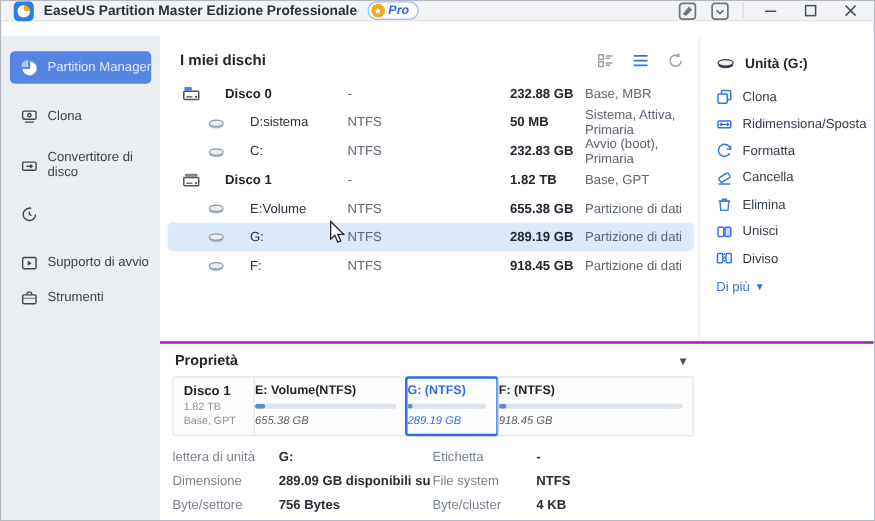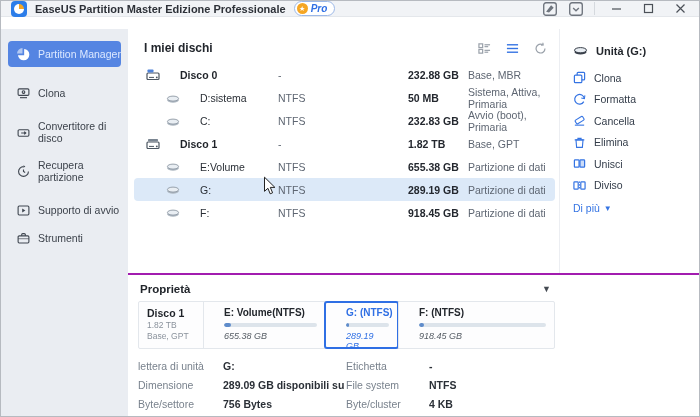--- a/index.html
+++ b/index.html
@@ -66,21 +66,21 @@
   .act-more{ margin-top:6px; color:#3574e3; font-size:10.5px; display:flex; align-items:center; gap:4px;}
   
   .props{ position:absolute; left:0; right:0; top:244px; bottom:0; border-top:2px solid #a21caf; background:#fff;}
   .props-head{ display:flex; align-items:center; padding:8px 0 4px 12px;}
   .props-head .t{ font-size:11.5px; font-weight:700; color:#22262c;}
   .props-head .caret{ position:absolute; right:148px; top:9px; color:#444a52; font-size:9px;}
   .diskmap{ margin:2px 0 0 10px; width:417px; height:48px; border:1px solid #e3e7ec; border-radius:2px; display:flex; background:#fdfdfe;}
   .dm-info{ width:64px; padding:5px 0 0 8px;}
   .dm-info .n{ font-size:10.5px; font-weight:700; color:#1e2228;}
   .dm-info .m{ font-size:8.5px; color:#8a929c; margin-top:1px;}
-  .dm-cell{ padding:5px 8px 0 20px; border-left:1px solid #e3e7ec;}
+  .dm-cell{ padding:5px 8px 0 0; border-left:1px solid #e3e7ec;}
   .dm-cell .n{ font-size:10px; font-weight:700; color:#22262c; white-space:nowrap;}
   .dm-cell .bar{ height:4px; background:#dde4eb; border-radius:2px; margin:5px 0 4px 0; overflow:hidden;}
   .dm-cell .bar i{ display:block; height:100%; background:#5f8ccb; border-radius:2px;}
   .dm-cell .s{ font-size:9px; font-style:italic; color:#555c64;}
   .dm-cell.sel{ border:2px solid #2f6fe4; border-radius:3px; margin:-1px; padding-top:4px;}
   .dm-cell.sel .n, .dm-cell.sel .s{ color:#2f6fe4;}
   .dm-e{ width:122px;} .dm-g{ width:75px;} .dm-f{ flex:1;}
   .detgrid{ margin:11px 0 0 10px; display:grid; grid-template-columns:85px 123px 83px 1fr; row-gap:7px; font-size:10.5px;}
   .det-l{ color:#79828d;}
   .det-v{ color:#2a2f36; font-weight:700; white-space:nowrap; overflow:hidden;}
@@ -157,21 +157,20 @@
           <path d="M4.5 7.5h5M7.8 6l1.7 1.5L7.8 9"></path>
         </svg>
       <span>Convertitore di disco</span>
     </div>
     <div class="side-item" style="margin-bottom:13px">
       <svg viewBox="0 0 14 14" fill="none" stroke="currentColor" stroke-width="1.2">
           <path d="M12.3 7A5.3 5.3 0 1 1 7 1.7"></path>
           <path d="M7 .4l2 1.3-2 1.3z" fill="currentColor" stroke="none"></path>
           <path d="M7 4.8V7l1.8 1"></path>
         </svg>
-      <span>Recupera partizione</span>
     </div>
     <div class="side-item" style="margin-bottom:2px">
       <svg viewBox="0 0 14 14" fill="none" stroke="currentColor" stroke-width="1.2">
           <rect x="1.2" y="2.2" width="11.6" height="9.6" rx="1.2"></rect>
           <path d="M5.6 4.8l3.4 2.2-3.4 2.2z" fill="currentColor" stroke="none"></path>
         </svg>
       <span>Supporto di avvio</span>
     </div>
     <div class="side-item">
       <svg viewBox="0 0 14 14" fill="none" stroke="currentColor" stroke-width="1.2">
@@ -333,20 +332,27 @@
       </div>
       <div class="act-item">
         <svg viewBox="0 0 14 14" fill="none" stroke="currentColor" stroke-width="1.3">
             <rect x="4.5" y="1.5" width="8" height="8" rx="1"></rect>
             <rect x="1.5" y="4.5" width="8" height="8" rx="1" fill="#fff"></rect>
           </svg>
         <span>Clona</span>
       </div>
       <div class="act-item">
         <svg viewBox="0 0 14 14" fill="none" stroke="currentColor" stroke-width="1.3">
+            <rect x="1.5" y="4" width="11" height="6" rx="1"></rect>
+            <path d="M4 7h6M4.8 5.6L3.2 7l1.6 1.4M9.2 5.6L10.8 7 9.2 8.4" stroke-width="1"></path>
+          </svg>
+        <span>Ridimensiona/Sposta</span>
+      </div>
+      <div class="act-item">
+        <svg viewBox="0 0 14 14" fill="none" stroke="currentColor" stroke-width="1.3">
             <path d="M11.6 9.3A5.2 5.2 0 1 1 12.2 6"></path>
             <path d="M12.8 2.6l-.5 3.5-3.4-.7" stroke-width="1.1"></path>
           </svg>
         <span>Formatta</span>
       </div>
       <div class="act-item">
         <svg viewBox="0 0 14 14" fill="none" stroke="currentColor" stroke-width="1.2">
             <rect x="2.6" y="4.4" width="9.4" height="4.6" rx="1" transform="rotate(-32 7 7)"></rect>
             <line x1="2" y1="12" x2="12" y2="12"></line>
           </svg>

